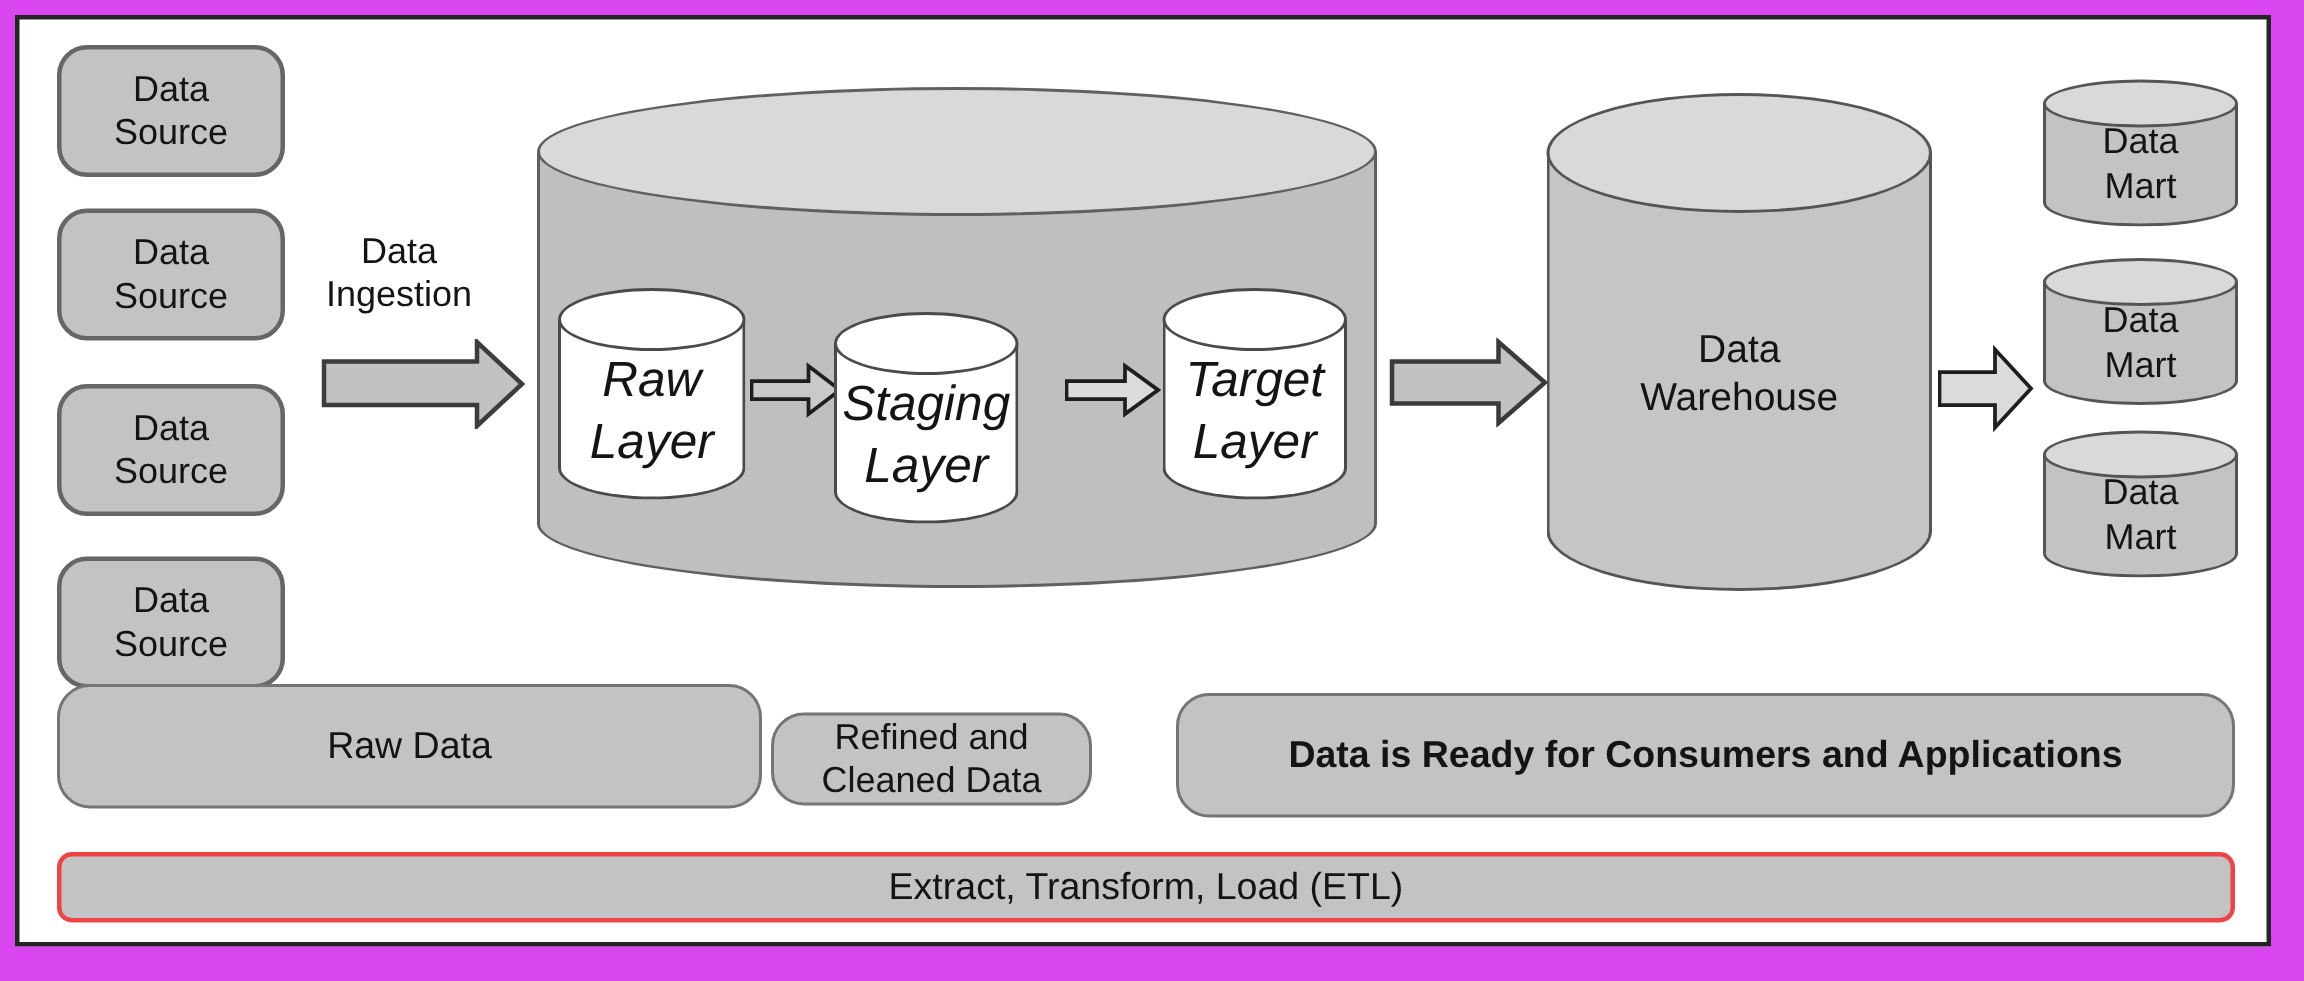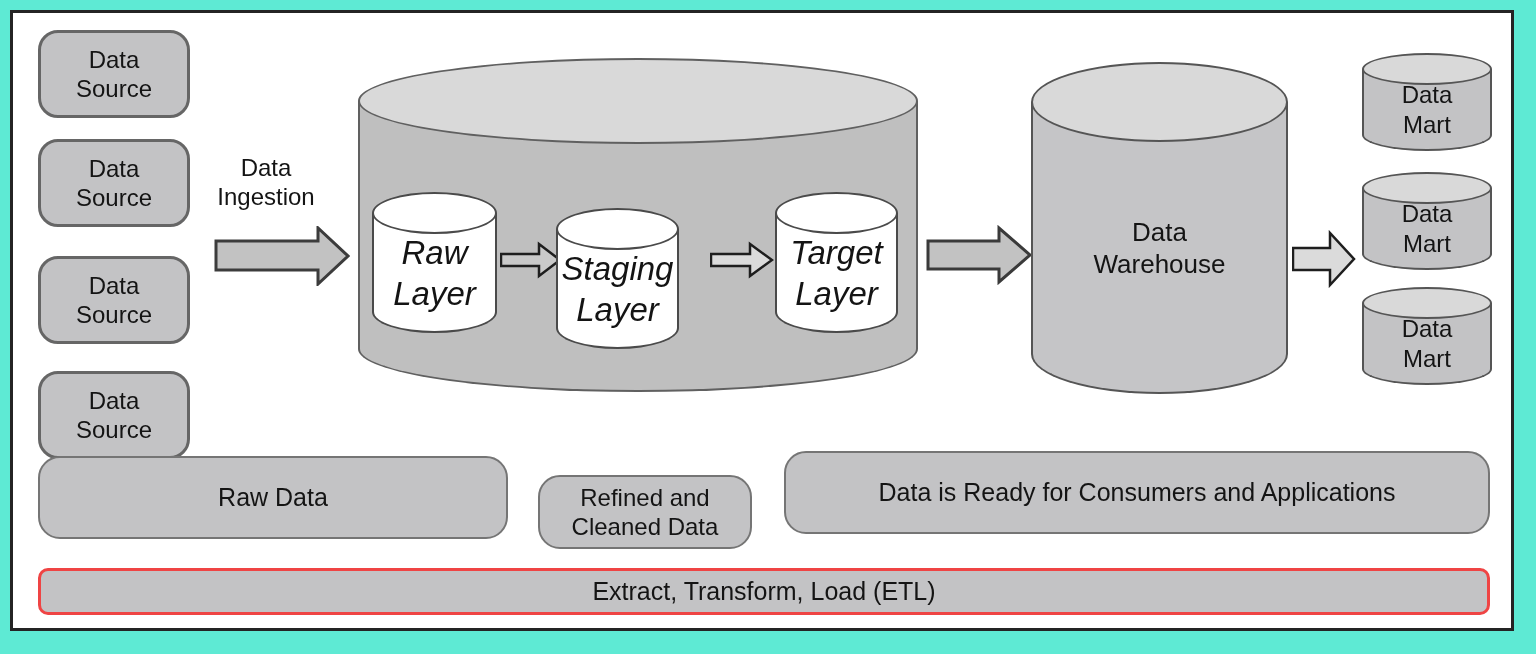--- a/index.html
+++ b/index.html
@@ -1,17 +1,17 @@
 <!DOCTYPE html>
 <html><head>
 <meta charset="utf-8">
 <style>
   html,body{margin:0;padding:0;background:#ffffff;}
   .stage{
-    position:relative;width:1536px;height:654px;background:#5eead4;
+    position:relative;width:1536px;height:654px;background:#d946ef;
     font-family:"Liberation Sans",sans-serif;color:#141414;overflow:hidden;
   }
   .frame{
     position:absolute;left:10px;top:10px;width:1504px;height:621px;
     border:3px solid #242424;background:#ffffff;box-sizing:border-box;
   }
   .abs{position:absolute;box-sizing:border-box;}
   .lbl{
     display:flex;align-items:center;justify-content:center;text-align:center;
     white-space:pre-line;line-height:1.22;
@@ -136,18 +136,18 @@
 Mart</div>
   </div>
   <div class="cyl" style="left:1362px;top:287px;width:130px;height:98px;--ry:16px;--fill:#c3c3c5;--top:#d9d9d9;--stroke:#555555;">
     <div class="cyl-body"></div>
     <div class="cyl-cap"></div>
     <div class="cyl-label fs24">Data
 Mart</div>
   </div>
 
   <div class="abs bar" style="left:38px;top:456px;width:470px;height:83px;">Raw Data</div>
-  <div class="abs bar" style="left:538px;top:475px;width:214px;height:74px;font-size:24px;">Refined and
+  <div class="abs bar" style="left:514px;top:475px;width:214px;height:62px;font-size:24px;">Refined and
 Cleaned Data</div>
-  <div class="abs bar" style="left:784px;top:451px;width:706px;height:83px;">Data is Ready for Consumers and Applications</div>
+  <div class="abs bar" style="left:784px;top:462px;width:706px;height:83px;font-weight:bold;">Data is Ready for Consumers and Applications</div>
 
   <div class="abs etl" style="left:38px;top:568px;width:1452px;height:47px;">Extract, Transform, Load (ETL)</div>
 </div>
 
 </body></html>

